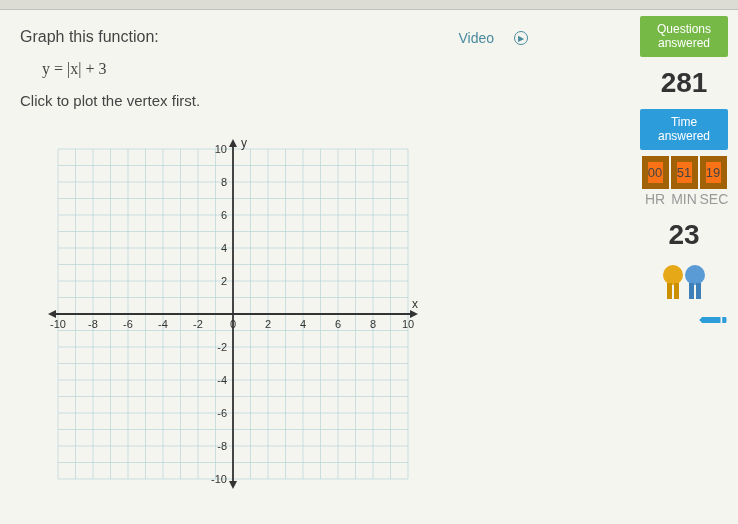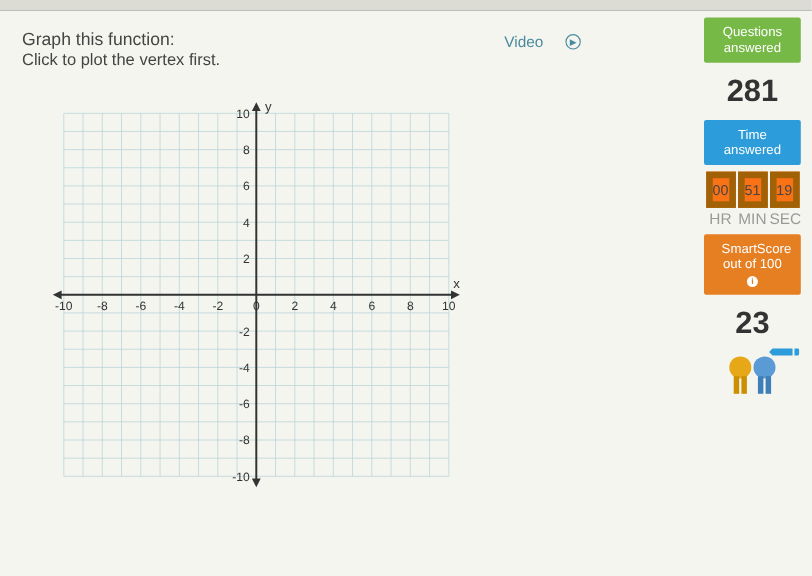--- a/index.html
+++ b/index.html
@@ -39,20 +39,21 @@
 <body>
 
 <div class="topbar"></div>
 <div class="main">
   <div class="left">
     <a class="video-link" href="#">
       <span>Video</span>
       <span class="play">▶</span>
     </a>
     <div class="prompt">Graph this function:</div>
+    <div class="equation">y = |x| + 3</div>
     <div class="hint">Click to plot the vertex first.</div>
     <div class="graph-wrap">
       <svg class="grid" width="390" height="370">
           <line x1="20" y1="20" x2="20" y2="350" stroke="#b8d4d8" stroke-width="0.7"></line>
           <line x1="37.5" y1="20" x2="37.5" y2="350" stroke="#b8d4d8" stroke-width="0.7"></line>
           <line x1="55" y1="20" x2="55" y2="350" stroke="#b8d4d8" stroke-width="0.7"></line>
           <line x1="72.5" y1="20" x2="72.5" y2="350" stroke="#b8d4d8" stroke-width="0.7"></line>
           <line x1="90" y1="20" x2="90" y2="350" stroke="#b8d4d8" stroke-width="0.7"></line>
           <line x1="107.5" y1="20" x2="107.5" y2="350" stroke="#b8d4d8" stroke-width="0.7"></line>
           <line x1="125" y1="20" x2="125" y2="350" stroke="#b8d4d8" stroke-width="0.7"></line>
@@ -135,21 +136,20 @@
         </div>
       <div class="timebox">
           <div class="v">51</div>
           <div class="l">MIN</div>
         </div>
       <div class="timebox">
           <div class="v">19</div>
           <div class="l">SEC</div>
         </div>
     </div>
-    <div class="pill orange"><span>SmartScore out of 100</span> <span class="info-ic">i</span></div>
     <div class="big">23</div>
     <div class="ribbons">
       <div class="rib r1">
           <div class="c"></div>
           <div class="t"></div>
           <div class="t2"></div>
         </div>
       <div class="rib r2">
           <div class="c"></div>
           <div class="t"></div>

